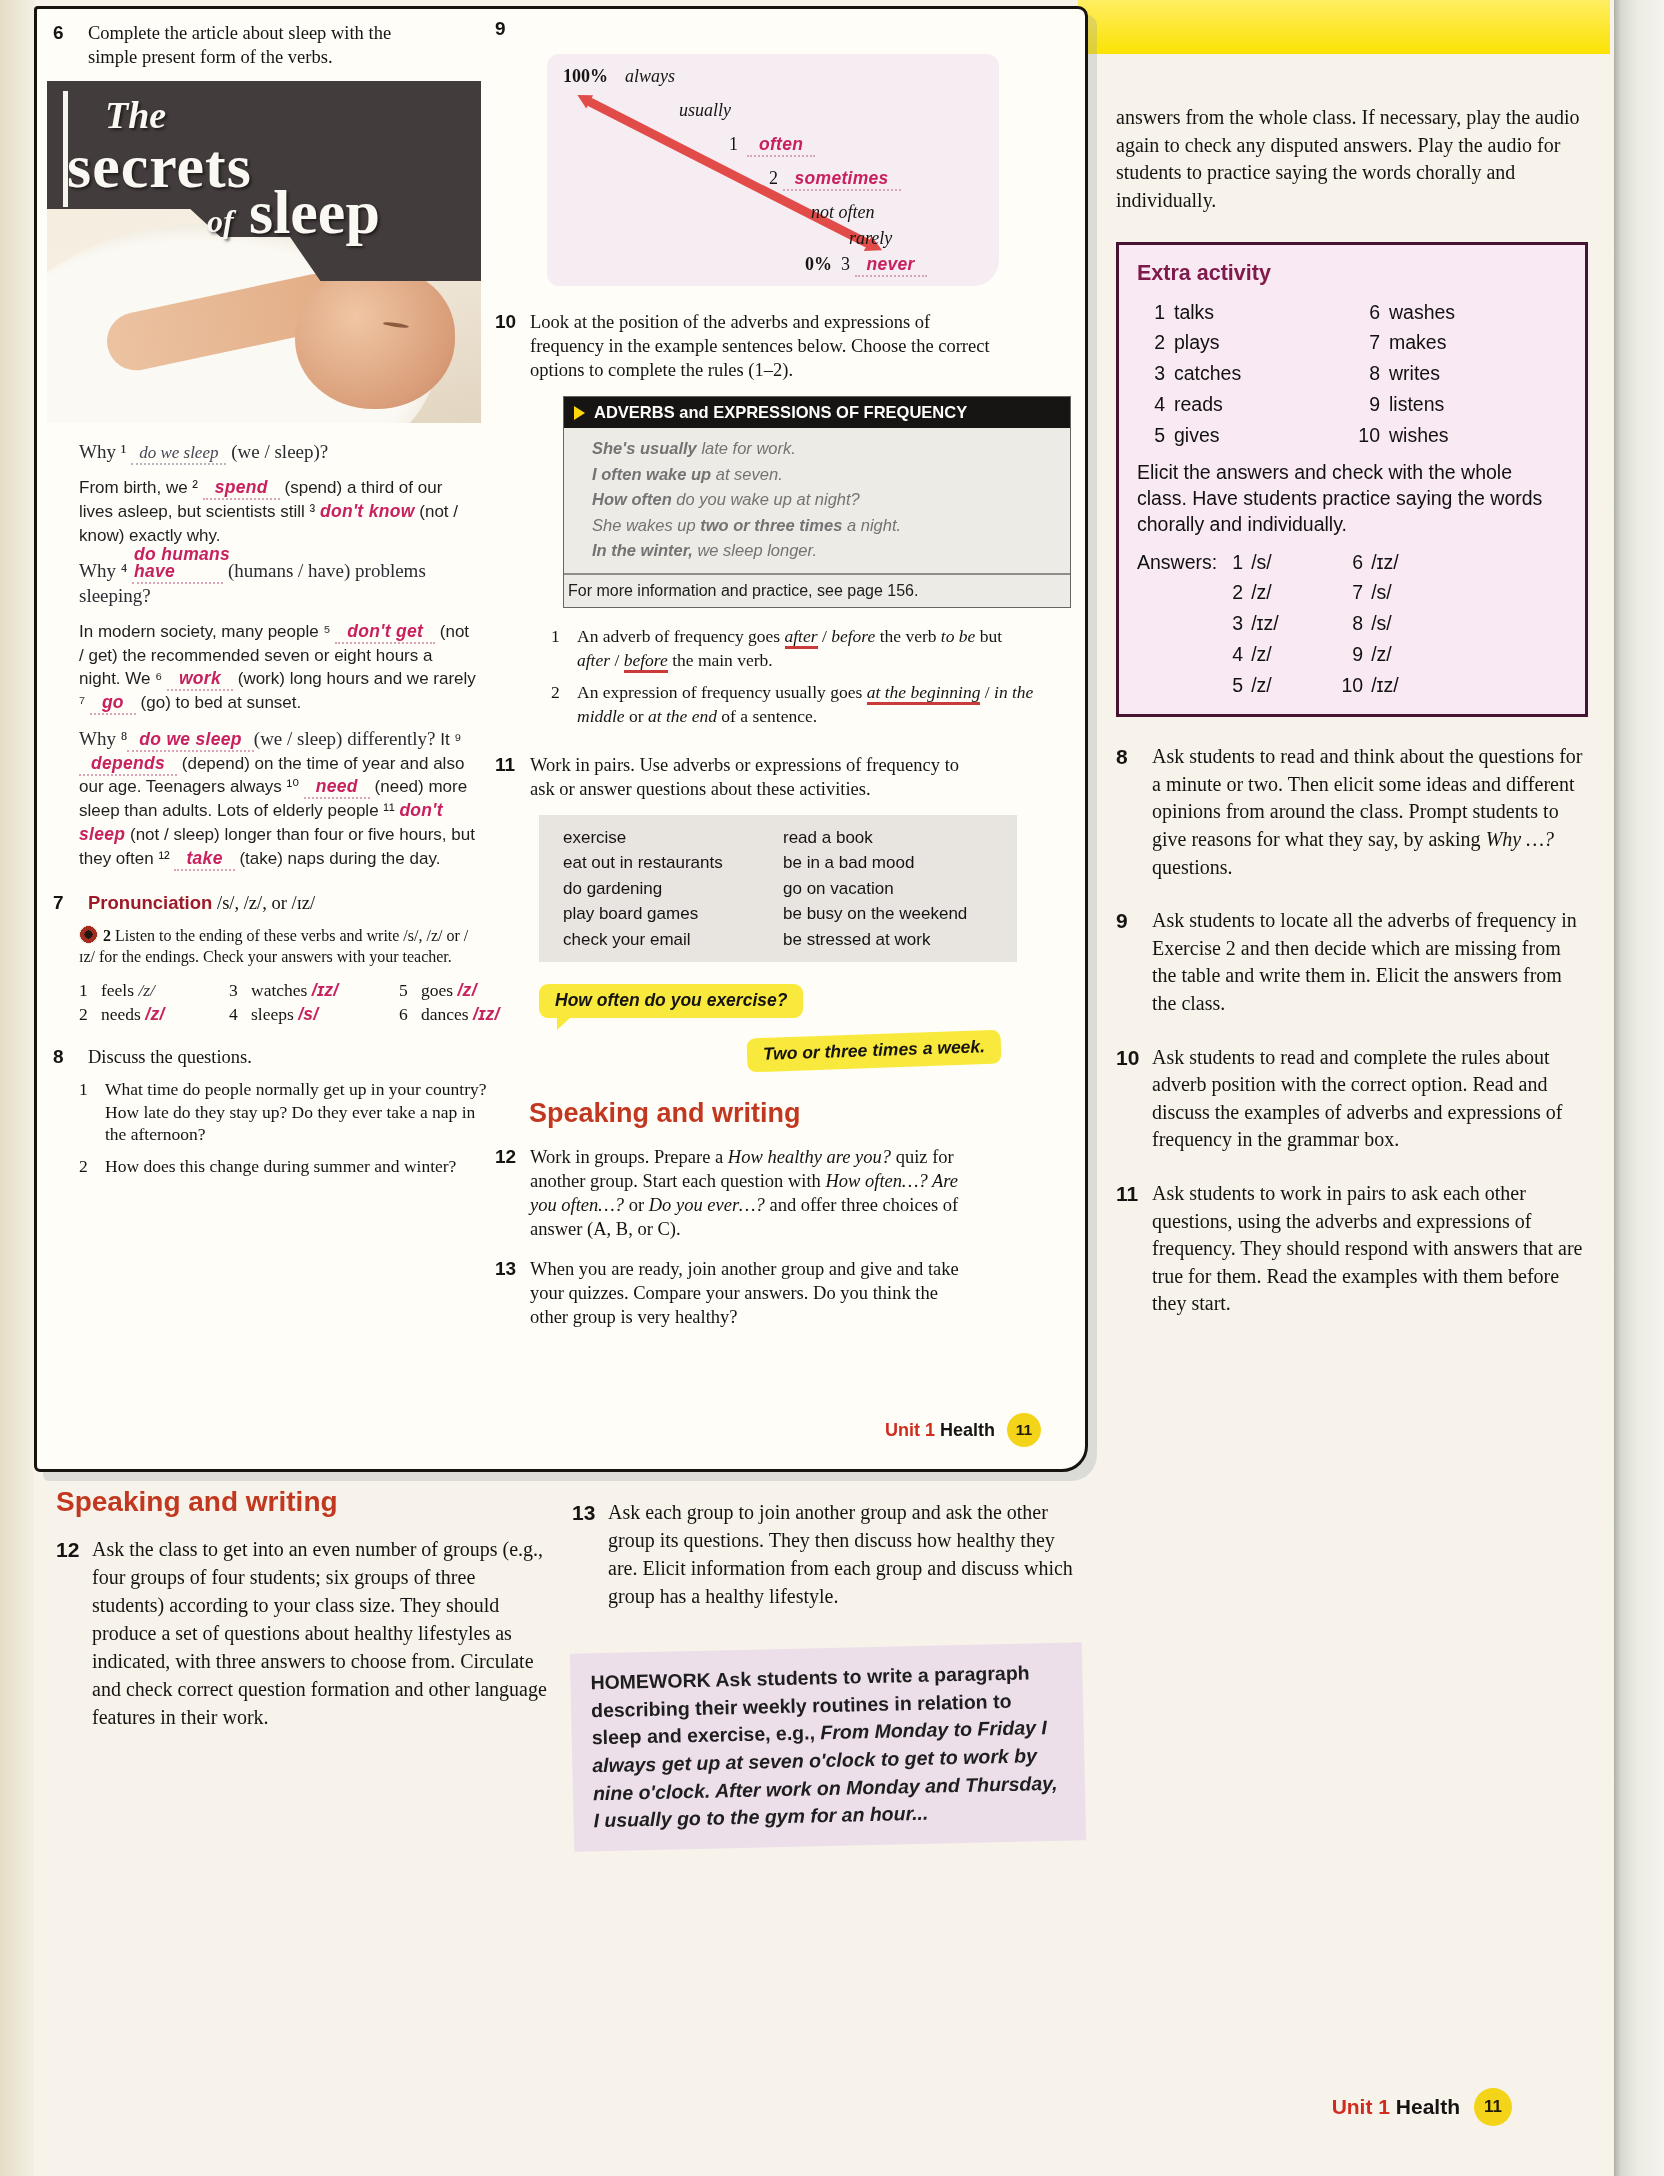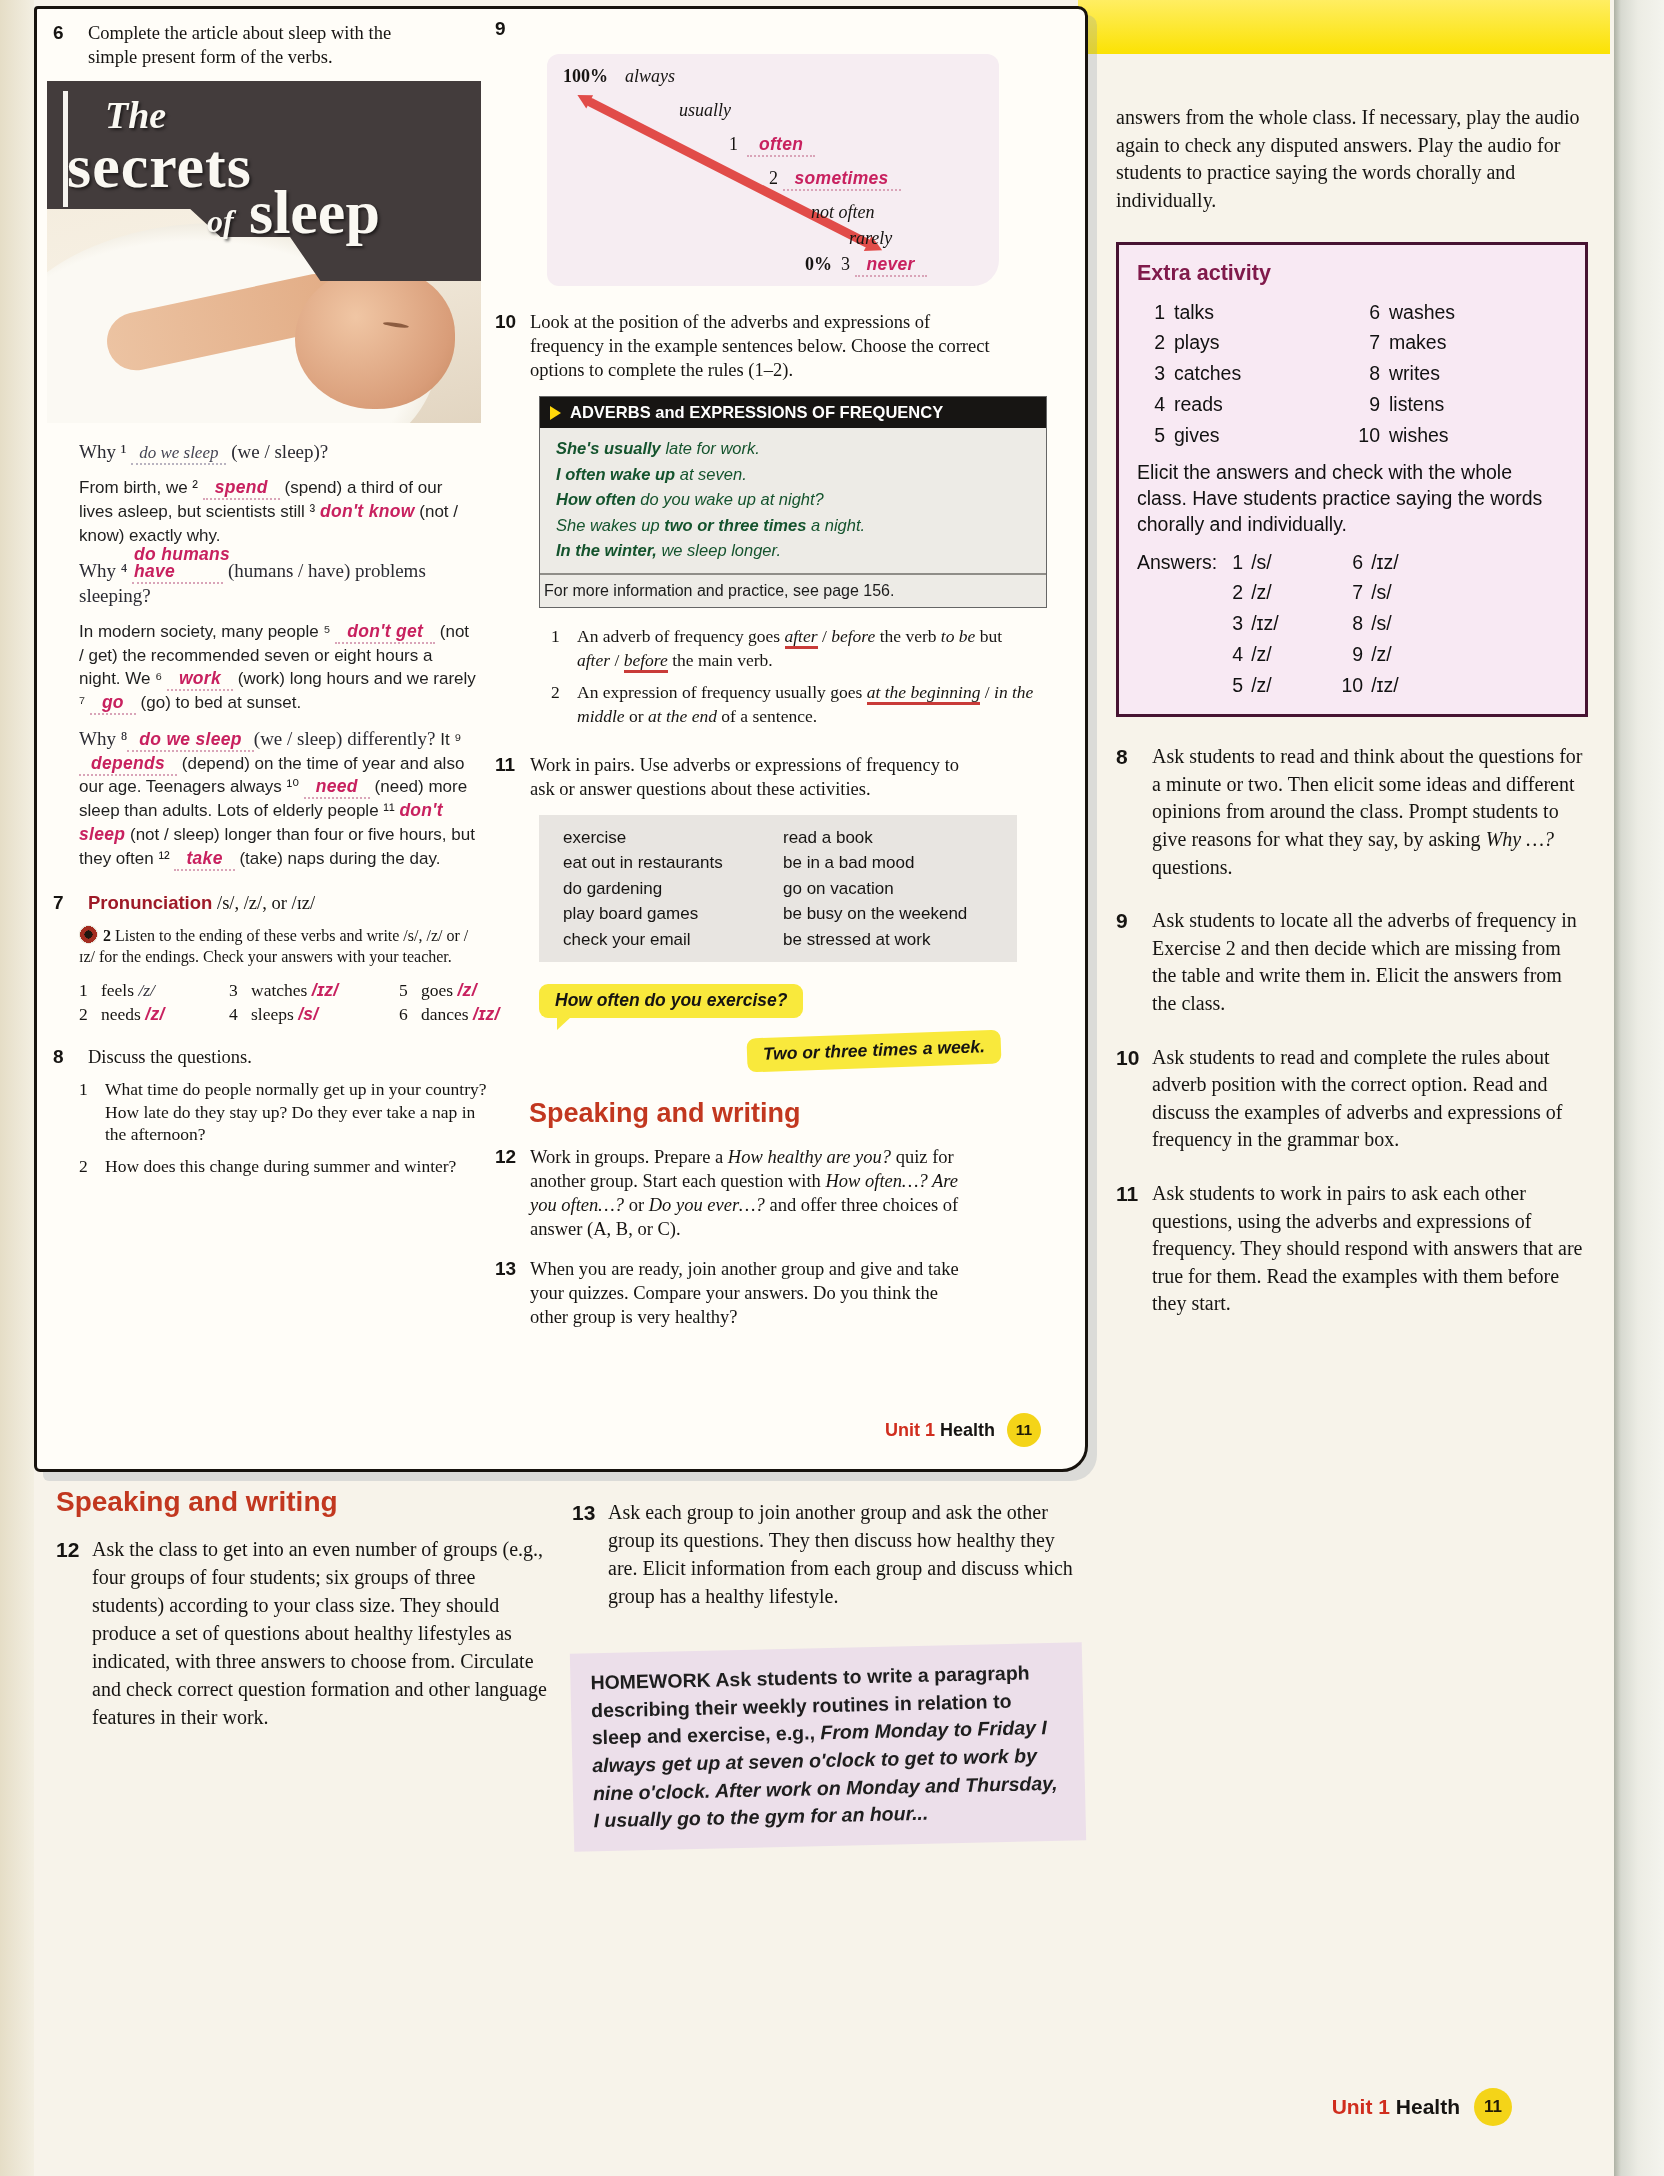--- a/index.html
+++ b/index.html
@@ -82,27 +82,27 @@
   .fq{position:absolute;white-space:nowrap;}
   .it{font-style:italic;}
   .freq-arrow{position:absolute;left:40px;top:42px;width:318px;height:9px;border-radius:6px;
               background:#e14c49;transform:rotate(27deg);transform-origin:0 50%;}
   .freq-arrow::before{content:"";position:absolute;left:-11px;top:-3px;width:0;height:0;
               border-right:14px solid #e14c49;border-top:7px solid transparent;border-bottom:8px solid transparent;}
   .freq-arrow::after{content:"";position:absolute;right:-13px;top:-4px;width:0;height:0;
               border-left:16px solid #e14c49;border-top:8px solid transparent;border-bottom:9px solid transparent;}
 
   
-  .gbox{margin:14px 0 0 44px;width:508px;border:1px solid #666;background:#edebe6;
+  .gbox{margin:14px 0 0 68px;width:508px;border:1px solid #666;background:#edebe6;
         font-family:"Liberation Sans","DejaVu Sans",sans-serif;box-sizing:border-box;}
   .gbox-h{display:flex;align-items:center;gap:9px;background:#171513;color:#fff;font-weight:bold;
           font-size:16.5px;padding:6px 10px;}
   .tri{width:0;height:0;border-left:11px solid #ffd70a;border-top:7px solid transparent;
        border-bottom:7px solid transparent;}
-  .gbody{padding:8px 16px 9px;font-style:italic;font-size:16.5px;line-height:1.55;color:#14532d;}
+  .gbody{padding:8px 28px 9px;font-style:italic;font-size:16.5px;line-height:1.55;color:#737373;}
   .gfoot{border-top:2px solid #8f8d88;padding:7px 4px;font-size:16px;color:#1c1c1c;}
 
   .rule{display:flex;gap:10px;margin:16px 0 0 56px;font-size:17.5px;line-height:1.38;width:484px;}
   .rn{flex:none;width:16px;}
   .rud{font-style:italic;border-bottom:3px solid #c93b38;}
 
   
   .words{display:grid;grid-template-columns:220px auto;margin:14px 0 0 44px;width:478px;
          background:#e8e5e1;padding:10px 0 10px 24px;font-family:"Liberation Sans",sans-serif;
          font-size:17px;line-height:1.5;box-sizing:border-box;}

